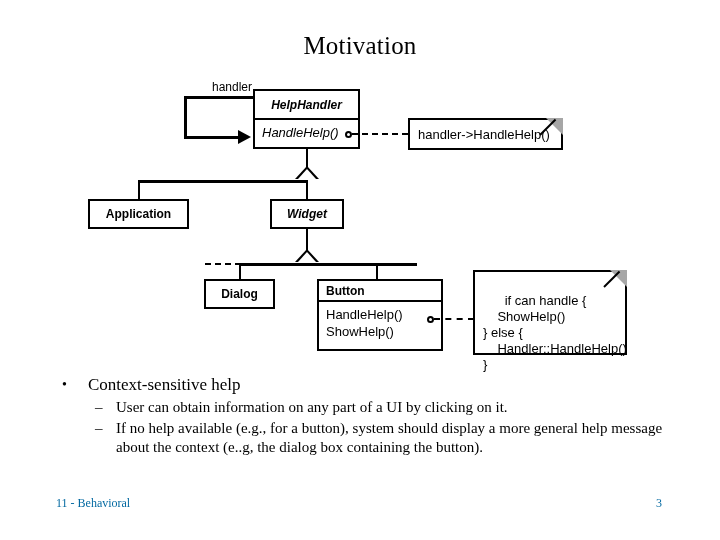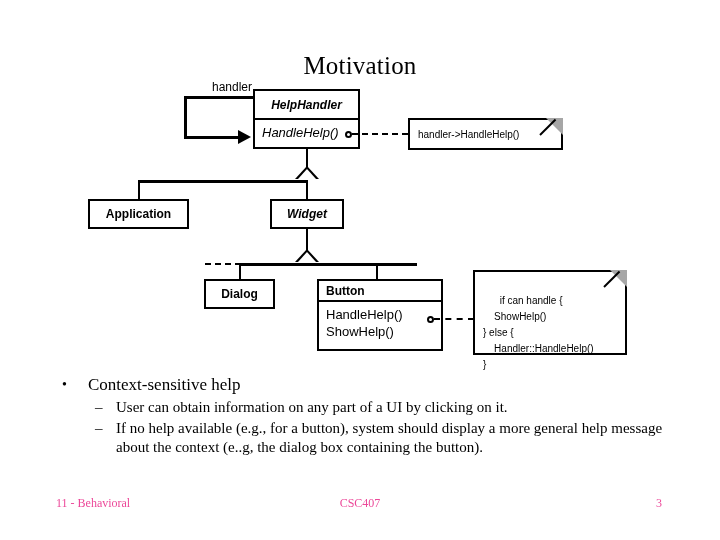--- a/index.html
+++ b/index.html
@@ -20,21 +20,20 @@
   #slide-title {
     position: absolute;
     left: 0;
     top: 32px;
     width: 720px;
     text-align: center;
     font-family: "Liberation Serif", serif;
     font-size: 25px;
     color: #000000;
     letter-spacing: 0.2px;
-    margin-top: 20px;
   }
 
   
   .uml-box {
     position: absolute;
     box-sizing: border-box;
     border: 2px solid #000000;
     background: #ffffff;
     font-family: "Liberation Sans", sans-serif;
     color: #000000;
@@ -129,21 +128,21 @@
     white-space: nowrap;
   }
 
   
   .note {
     position: absolute;
     box-sizing: border-box;
     border: 2px solid #000000;
     background: #ffffff;
     font-family: "Liberation Sans", sans-serif;
-    font-size: 10px;
+    font-size: 13px;
     line-height: 16px;
     color: #000000;
     white-space: pre;
     padding: 5px 6px 4px 8px;
   }
   .note-fold {
     position: absolute;
     width: 0;
     height: 0;
     border-left: 17px solid transparent;
@@ -204,21 +203,21 @@
 
   
   #footer {
     position: absolute;
     left: 0;
     top: 496px;
     width: 720px;
     height: 18px;
     font-family: "Liberation Serif", serif;
     font-size: 12px;
-    color: #ec4899;
+    color: #0369a1;
   }
   #footer .f-left   { position: absolute; left: 56px;  top: 0; }
   #footer .f-center { position: absolute; left: 0; top: 0; width: 720px; text-align: center; }
   #footer .f-right  { position: absolute; right: 58px; top: 0; }
 </style>
 </head>
 <body>
 
 <div id="slide">
 
@@ -311,17 +310,16 @@
 
     <div class="bullet2">
       <span class="mark">–</span>
       <span>If no help available (e.g., for a button), system should display a more general help message about the context (e..g, the dialog box containing the button).</span>
     </div>
 
   </div>
 
   <div id="footer">
     <span class="f-left">11 - Behavioral</span>
-    <span class="f-center">CSC407</span>
     <span class="f-right">3</span>
   </div>
 
 </div>
 
 </body></html>

